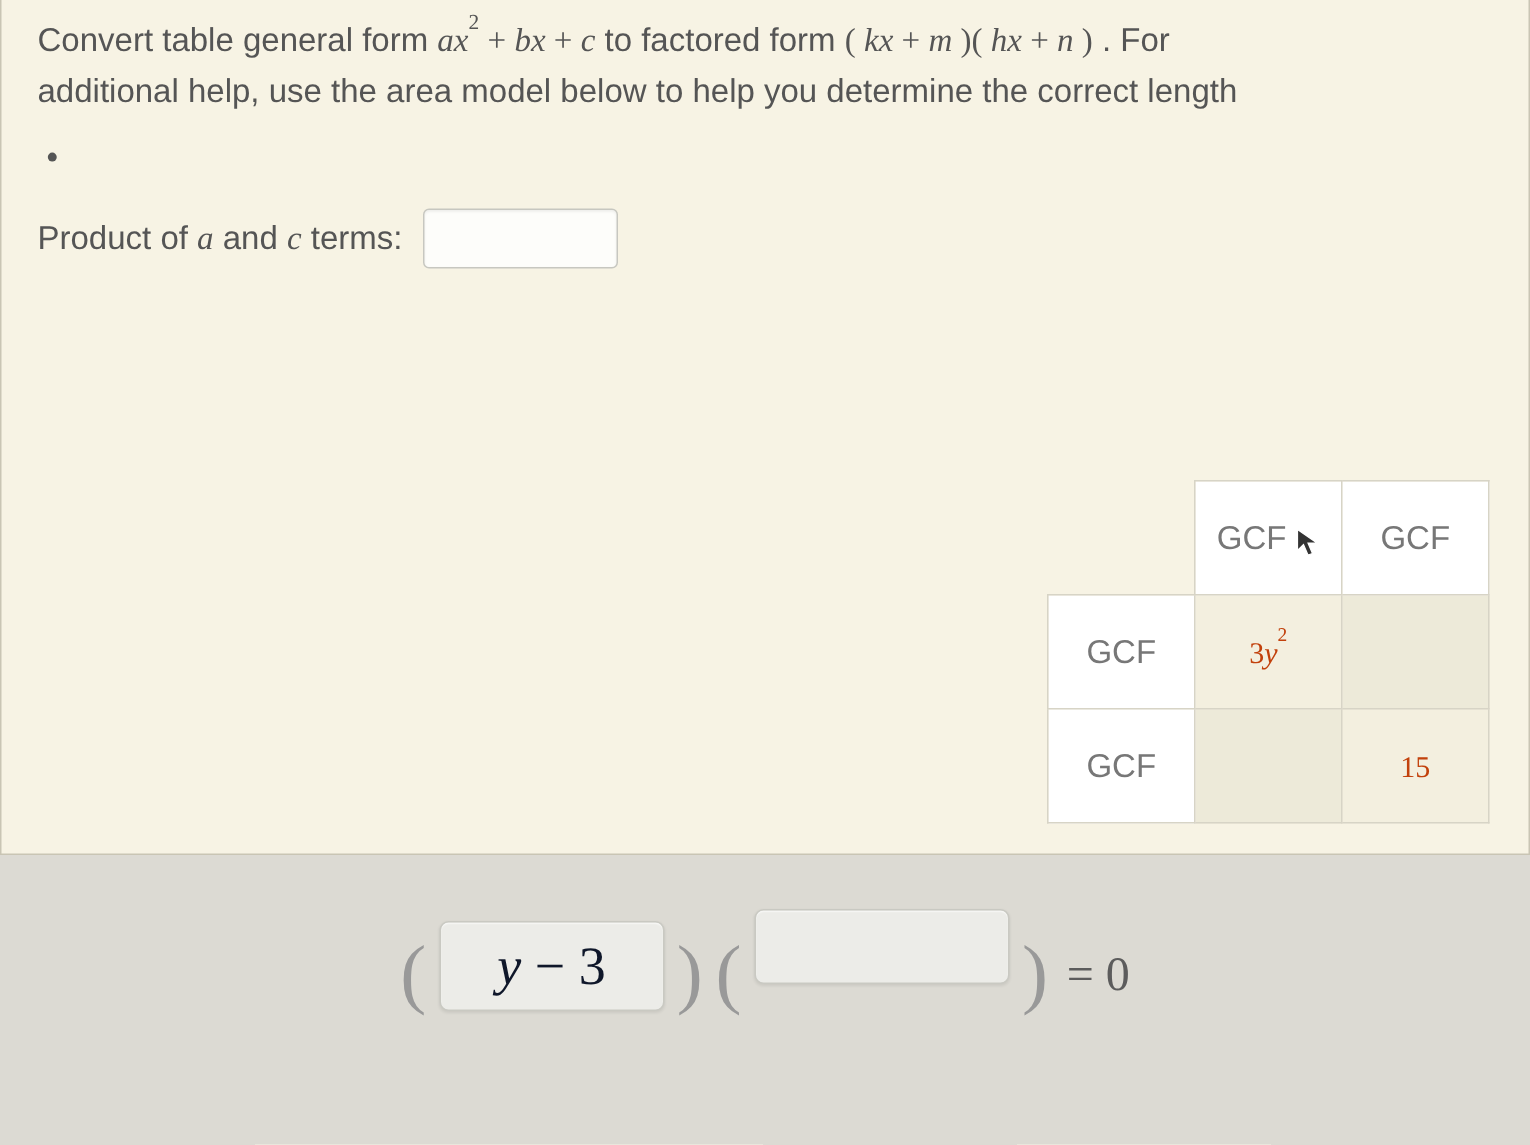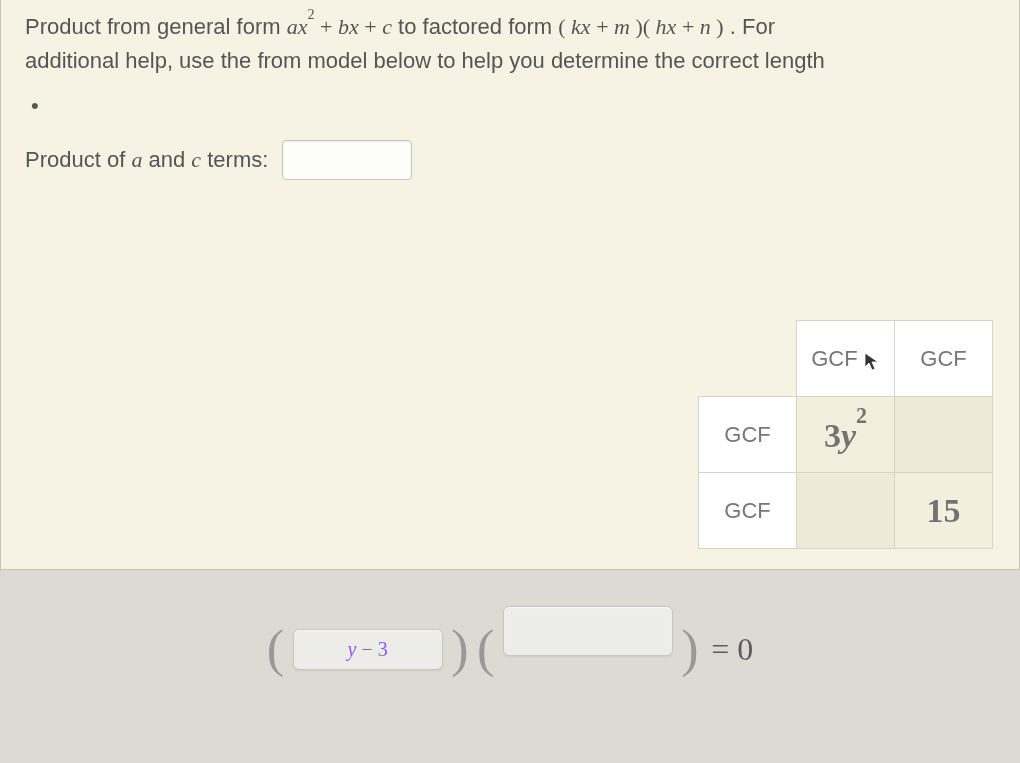--- a/index.html
+++ b/index.html
@@ -81,67 +81,67 @@
     border: 1px solid #d7d4c6;
   }
   td.empty-corner { border: none; background: transparent; }
   td.gcf-head {
     background: #ffffff;
     color: #777;
     font-size: 22px;
   }
   td.cell-light { background: #f3efdf; }
   td.cell-dark  { background: #edead9; }
-  .factor-table .math { font-size: 34px; font-style: italic; color: #737373; font-weight: bold; }
+  .factor-table .math { font-size: 20px; font-style: italic; color: #c2410c; }
   sup { font-size: 0.65em; position: relative; top: -0.5em; font-style: normal;}
   .cursor-arrow {
     display: inline-block;
     position: relative;
     top: 6px;
   }
   .cursor-arrow svg { display: block; }
   .equation-area {
     padding: 40px 0 0 0;
     text-align: center;
   }
   .equation-area .math { font-size: 34px; color: #5c5c5c; }
   .paren { font-size: 52px; color: #999; font-style: normal; position: relative; top: 6px; font-family: "Times New Roman", serif; }
   .factor-pill {
     display: inline-block;
     min-width: 150px;
     padding: 8px 22px;
     background: #ecece8;
     border: 1px solid #c9c9c2;
     border-radius: 6px;
-    font-size: 20px;
+    font-size: 36px;
     font-family: "Cambria Math", serif;
-    color: #8b5cf6;
+    color: #0f172a;
     position: relative;
     top: -4px;
     box-shadow: inset 0 1px 1px rgba(255,255,255,0.6), 0 1px 2px rgba(0,0,0,0.08);
   }
   .factor-pill.blank { min-width: 170px; height: 50px; }
   .equals-zero { font-size: 32px; padding-left: 4px; }
 </style>
 </head>
 <body>
 
 <div class="problem-panel">
   <div class="cutoff">· · · · · · · · ·</div>
 
 
   <div class="instructions">
     <div>
-      <span>Product from general form </span>
+      <span>Convert table general form </span>
       <span class="math">ax<sup>2</sup> <span class="op">+</span> bx <span class="op">+</span> c</span>
       <span> to factored form </span>
       <span class="math"><span class="op">(</span> kx <span class="op">+</span> m <span class="op">)(</span> hx <span class="op">+</span> n <span class="op">)</span></span>
       <span>. For</span>
     </div>
-    <div>additional help, use the from model below to help you determine the correct length</div>
+    <div>additional help, use the area model below to help you determine the correct length</div>
 
     <div class="bullet-row">
       <div class="bullet-dot">•</div>
     </div>
   </div>
 
   <div class="product-row">
     <div>
       <span>Product of </span><span class="math">a</span><span> and </span><span class="math">c</span><span> terms:</span>
     </div>

